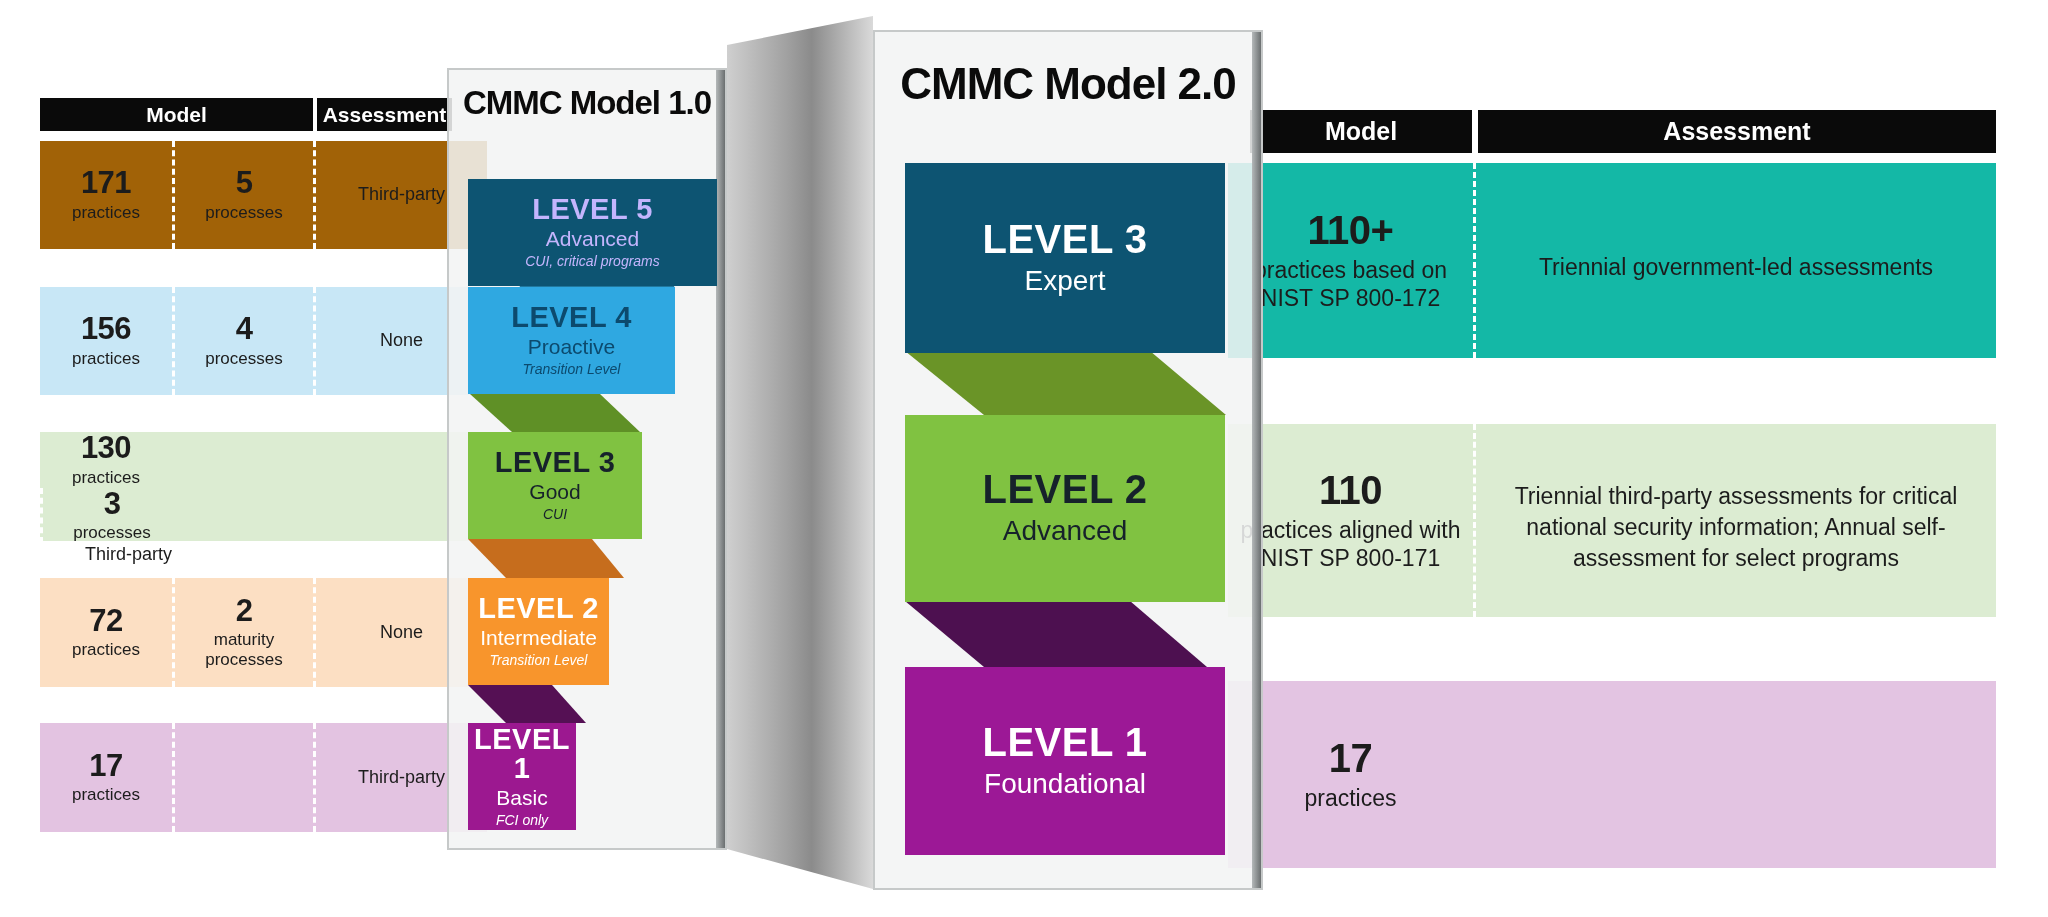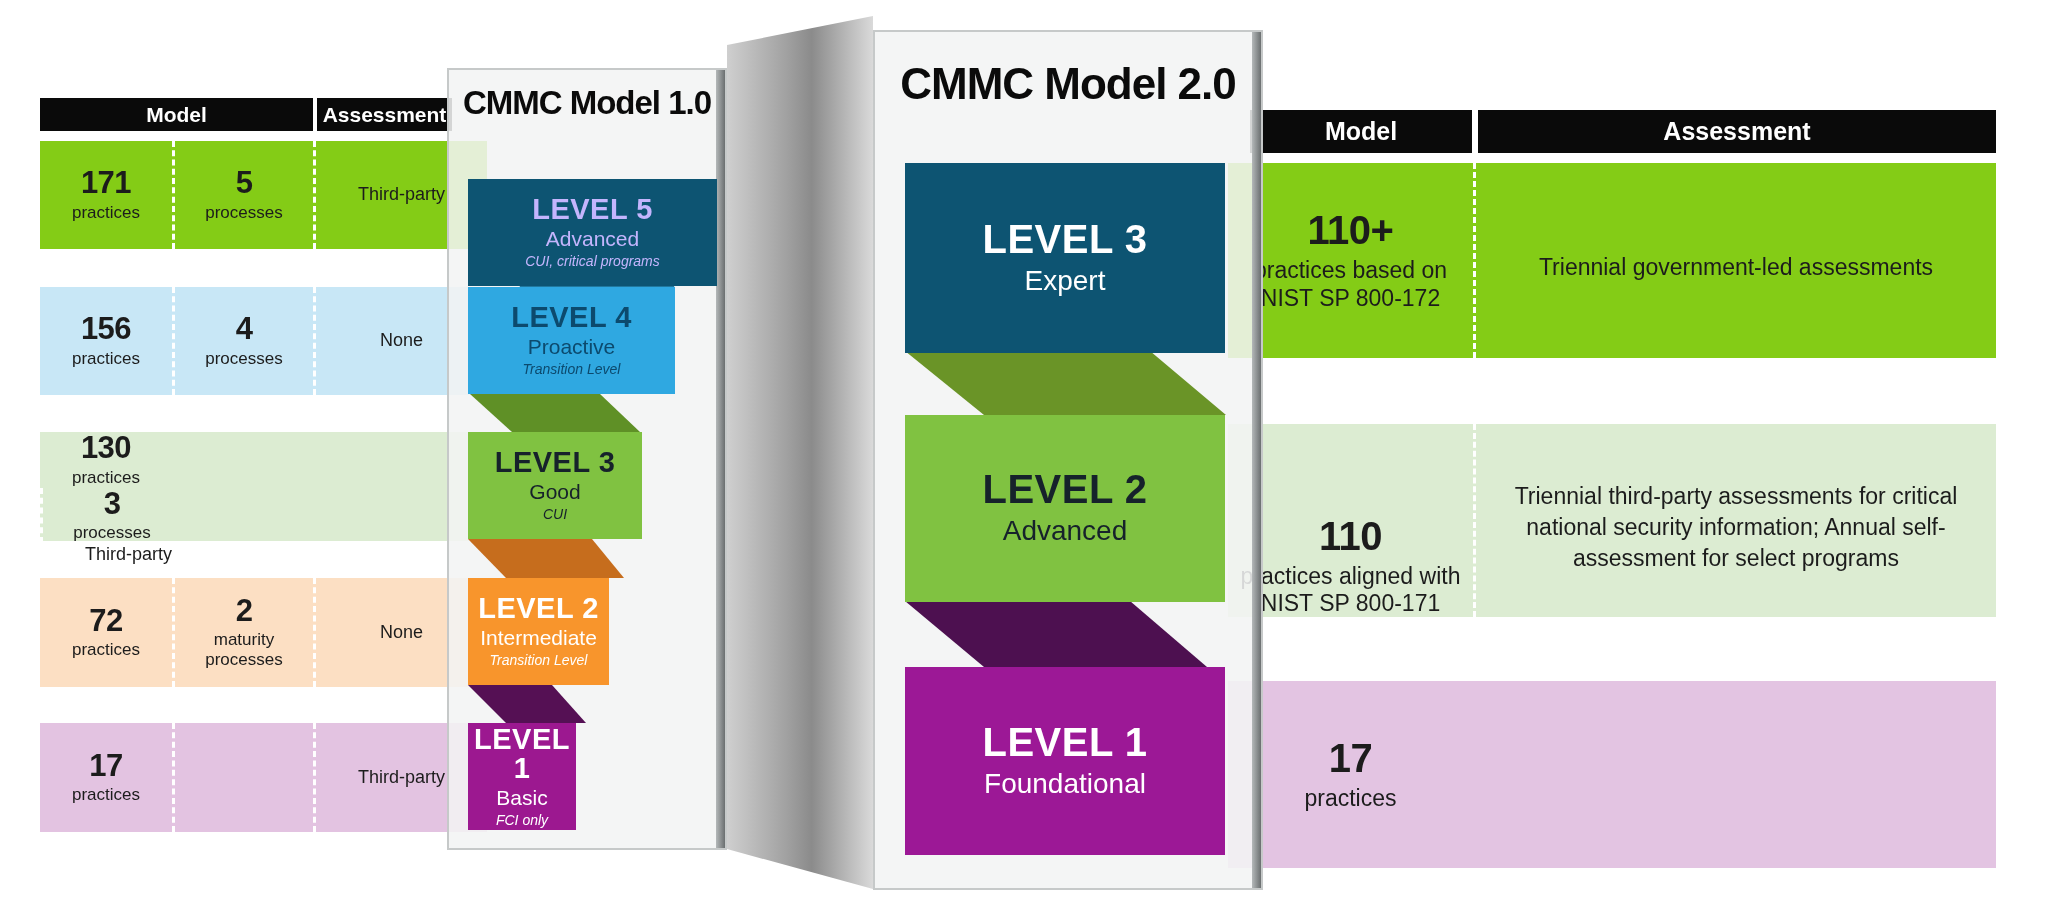--- a/index.html
+++ b/index.html
@@ -46,21 +46,21 @@
 
 <div class="canvas">
 
   <div class="hdr left" style="left:40px;width:273px;">
       <span>Model</span>
     </div>
   <div class="hdr left" style="left:317px;width:135px;">
       <span>Assessment</span>
     </div>
 
-  <div class="trow" style="left: 40px; top: 141px; width: 447px; height: 108px; background-color: #84cc16;">
+  <div class="trow" style="left: 40px; top: 141px; width: 447px; height: 108px; background-color: #a16207;">
     <div class="cell" style="width:132px;">
         <div class="num">171</div>
         <div class="lbl">practices</div>
       </div>
     <div class="cell dashed" style="width:141px;">
         <div class="num">5</div>
         <div class="lbl">processes</div>
       </div>
     <div class="cell dashed" style="width:174px;">
         <div class="asmt">Third-party</div>
@@ -120,32 +120,32 @@
       </div>
   </div>
 
   <div class="hdr right" style="left:1250px;width:222px;">
       <span>Model</span>
     </div>
   <div class="hdr right" style="left:1478px;width:518px;">
       <span>Assessment</span>
     </div>
 
-  <div class="trow" style="left: 1228px; top: 163px; width: 768px; height: 195px; background-color: #84cc16;">
+  <div class="trow" style="left: 1228px; top: 163px; width: 768px; height: 195px; background-color: #14b8a6;">
     <div class="cell" style="width:245px;">
         <div class="num big">110+</div>
         <div class="lbl big">practices based on
 NIST SP 800-172</div>
       </div>
     <div class="cell dashed" style="width:523px;">
         <div class="asmt big">Triennial government-led assessments</div>
       </div>
   </div>
   <div class="trow" style="left: 1228px; top: 424px; width: 768px; height: 193px; background-color: rgb(220, 236, 210);">
-    <div class="cell" style="width:245px;justify-content:flex-end;">
+    <div class="cell" style="width:245px;">
         <div class="num big">110</div>
         <div class="lbl big">practices aligned with
 NIST SP 800-171</div>
       </div>
     <div class="cell dashed" style="width:523px;">
         <div class="asmt big">Triennial third-party assessments for critical national security information; Annual self-assessment for select programs</div>
       </div>
   </div>
   <div class="trow" style="left: 1228px; top: 681px; width: 768px; height: 187px; background-color: rgb(227, 196, 226);">
     <div class="cell" style="width:245px;">

